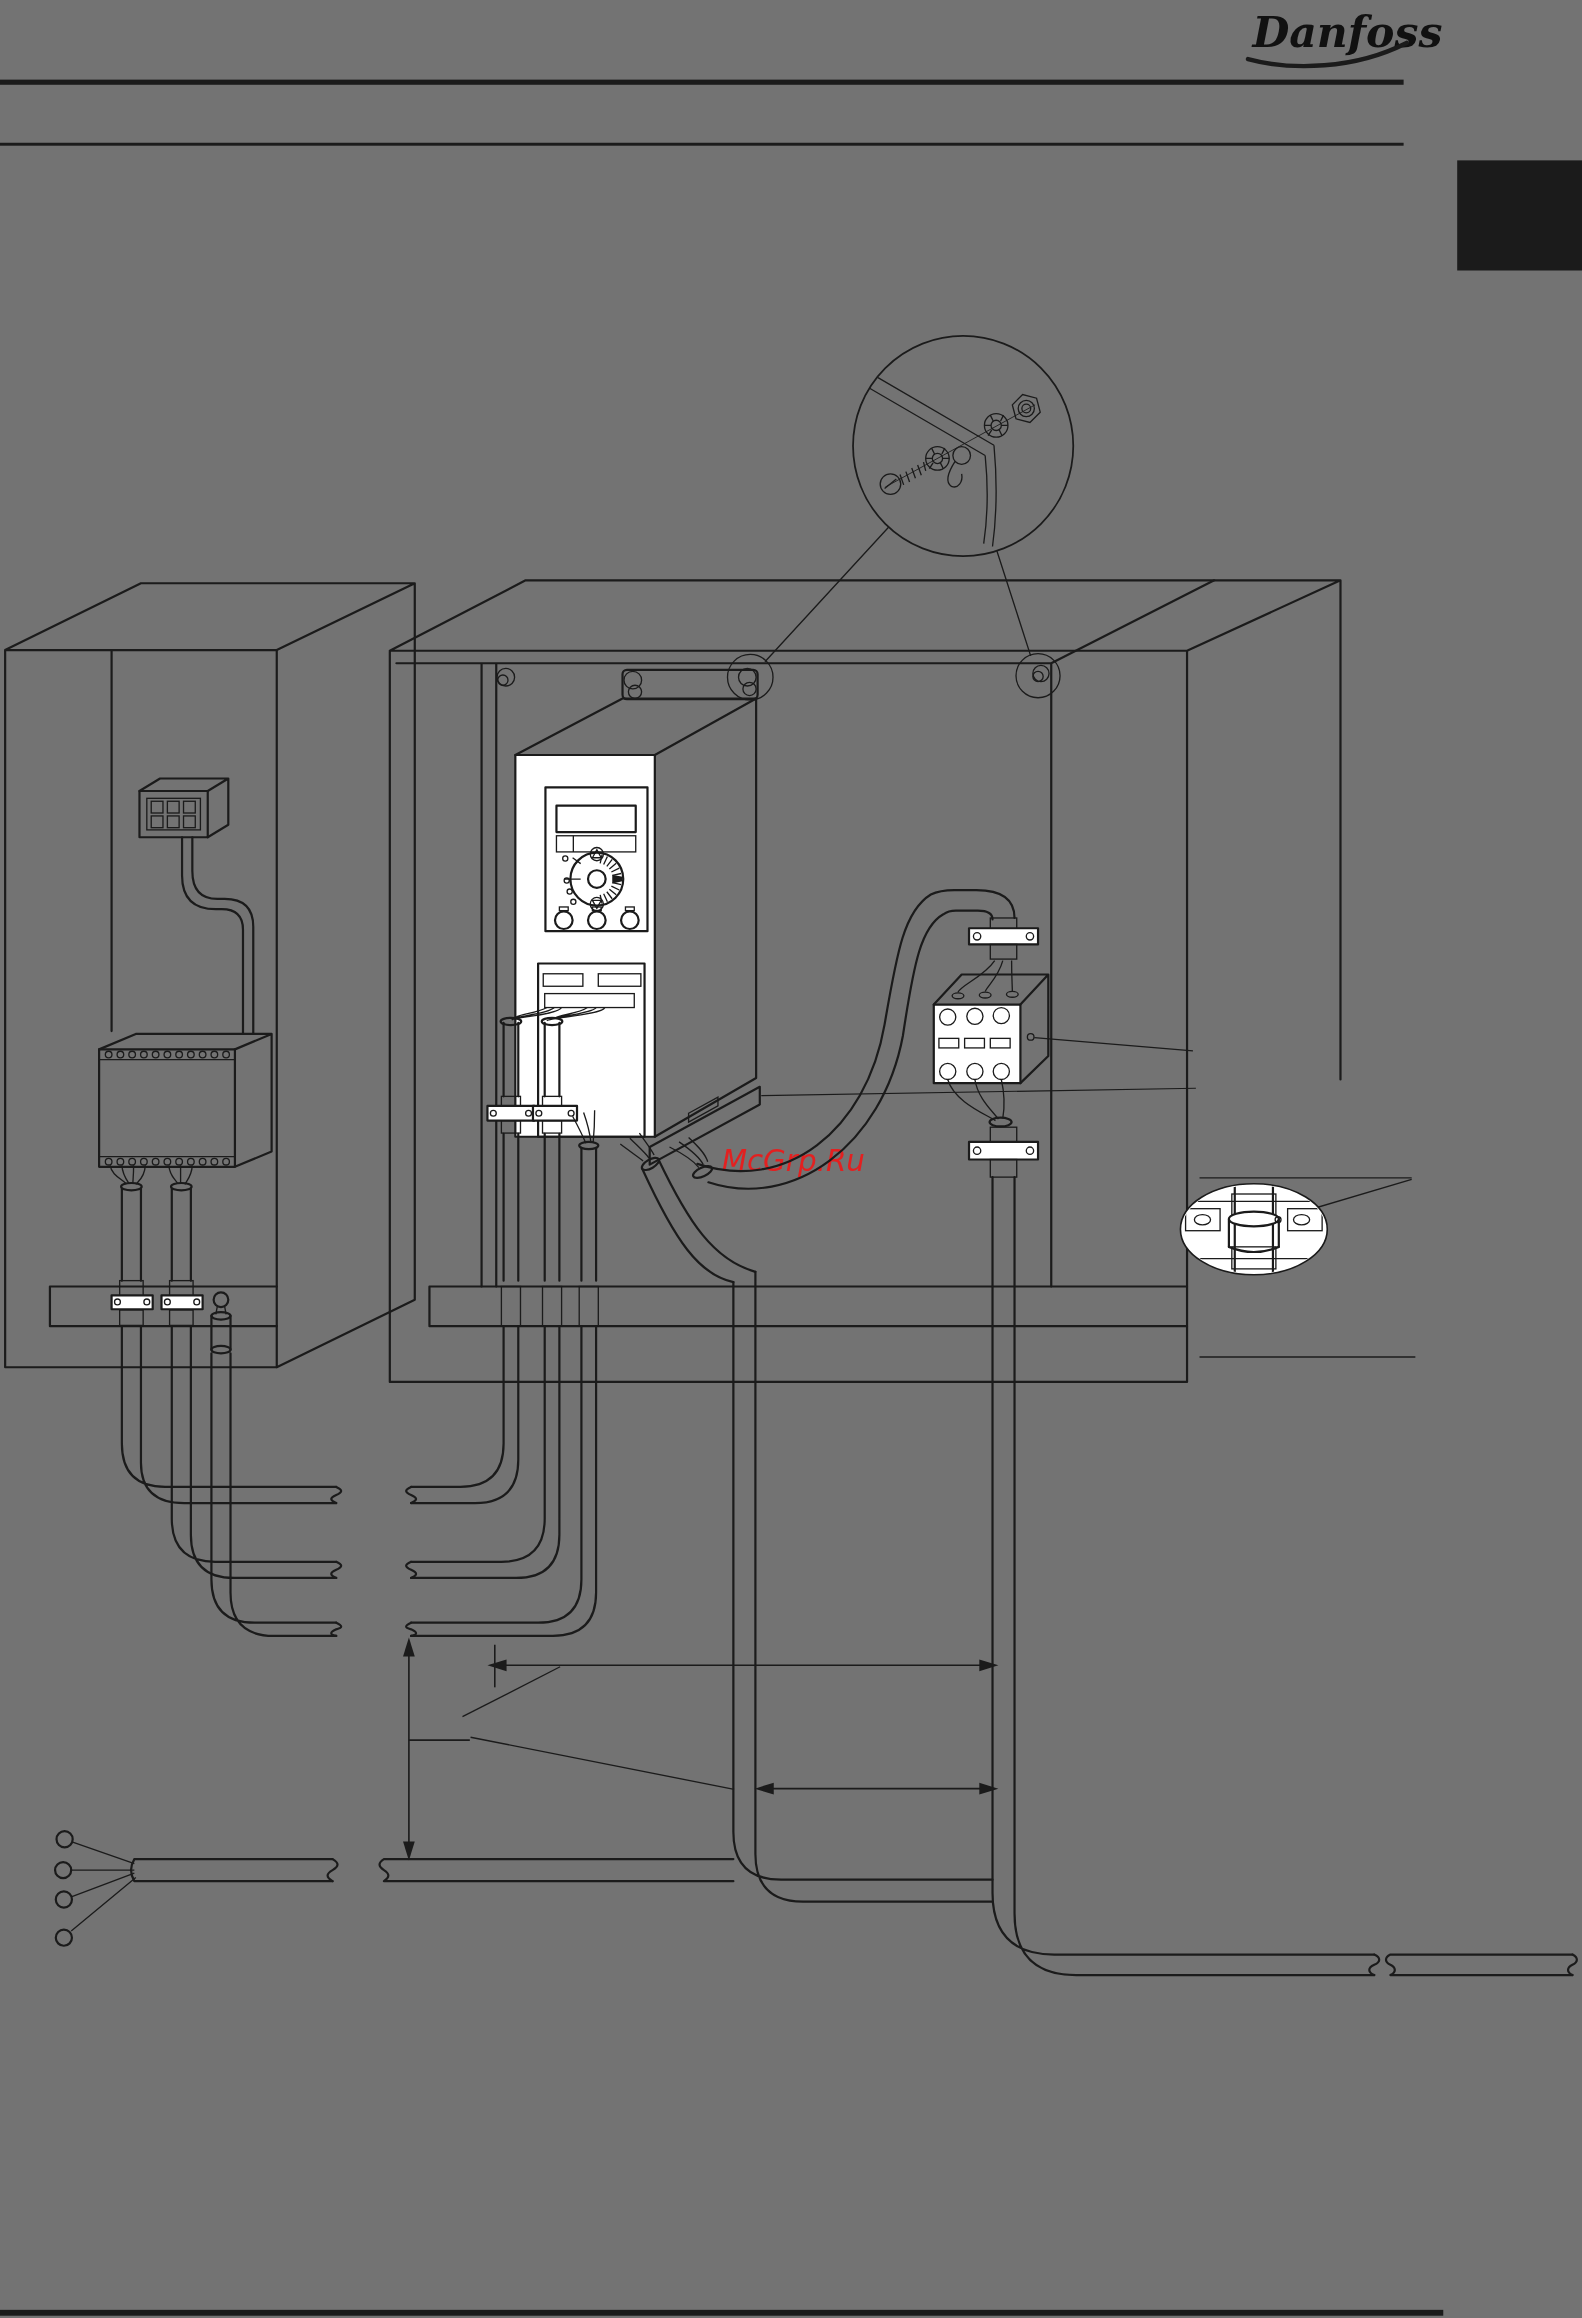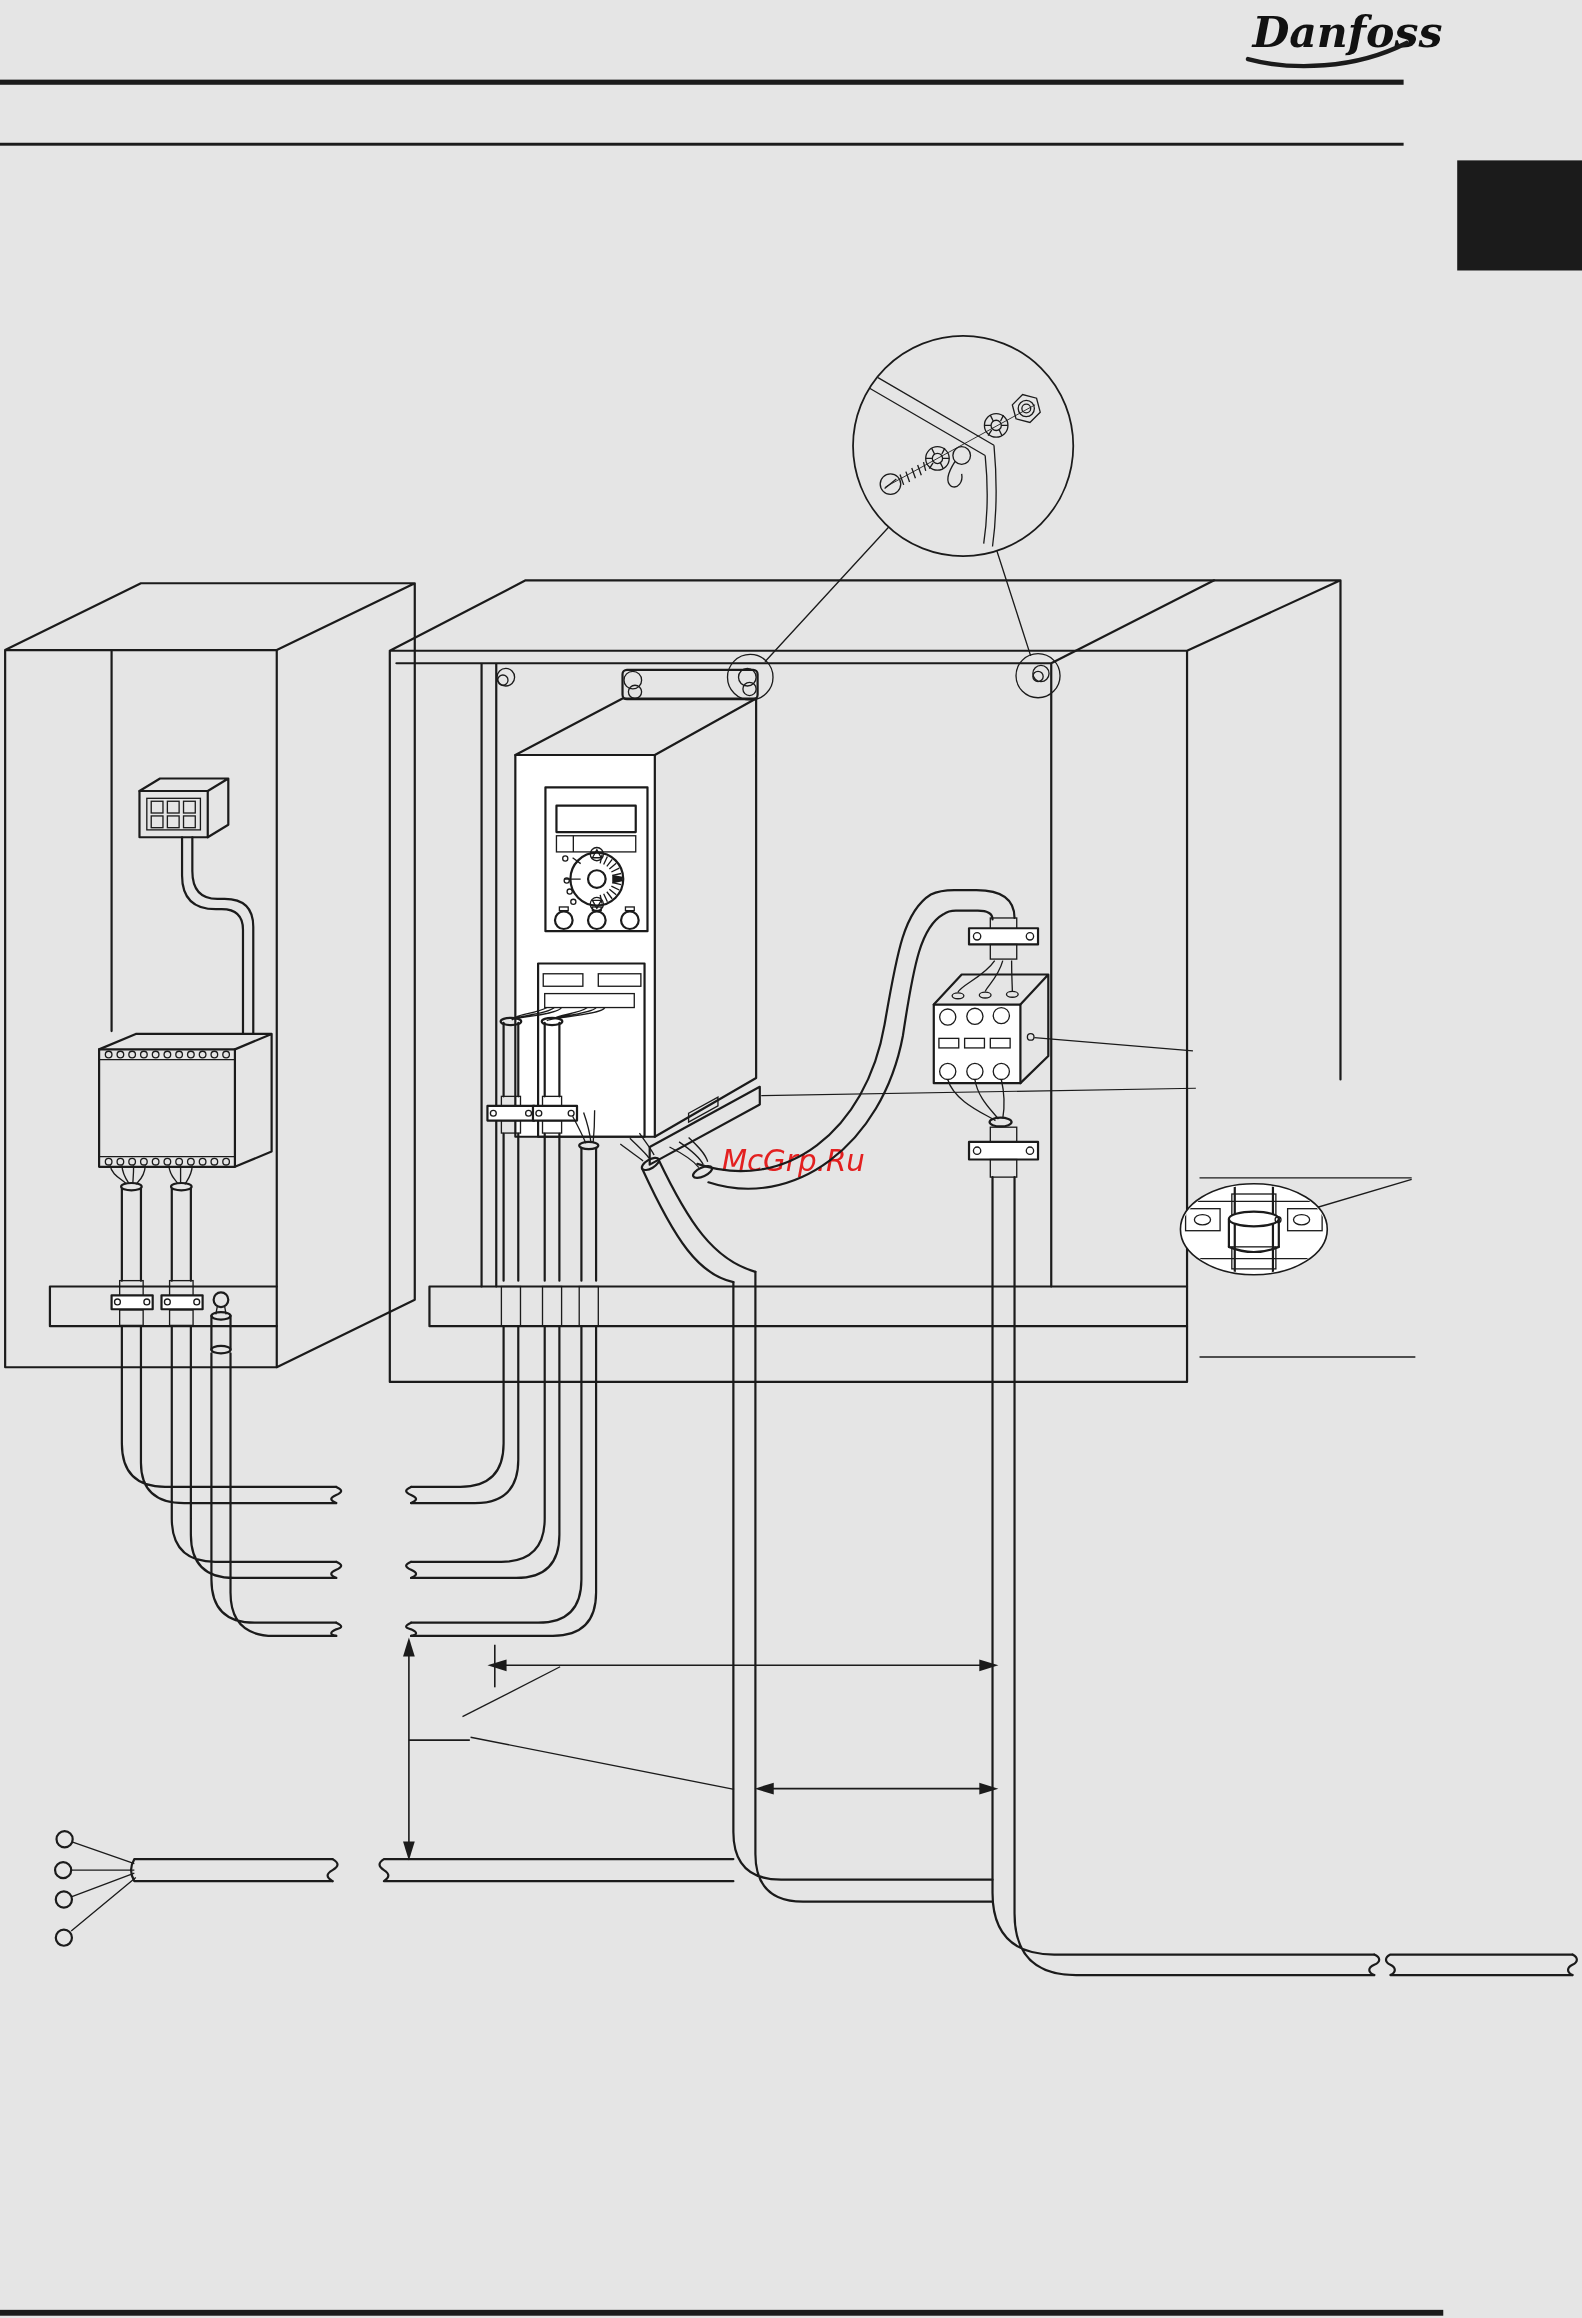--- a/index.html
+++ b/index.html
@@ -1,16 +1,16 @@
 <!DOCTYPE html>
 <html style="font-size:11.7px"><head>
 <meta charset="utf-8">
 <style>
   html,body{margin:0;padding:0;background:#888;}
-  .page{position:relative;width:1582px;height:2319px;background:#e5e5e5;overflow:hidden;
+  .page{position:relative;width:1582px;height:2319px;background:#737373;overflow:hidden;
         font-family:"DejaVu Sans", sans-serif;}
   svg{position:absolute;left:0;top:0;}
   .ln{fill:none;stroke:#1b1b1b;stroke-width:3;stroke-linecap:round;stroke-linejoin:round;}
   .tn{fill:none;stroke:#1b1b1b;stroke-width:1.8;}
   .fb{fill:#1b1b1b;stroke:none;}
   .wf{fill:#ffffff;}
   .logo-text{font-family:"DejaVu Serif", serif;font-style:italic;font-weight:bold;font-size:58px;fill:#111;}
   .wm-text{font-family:"DejaVu Sans", sans-serif;font-style:italic;font-size:40px;}
 </style>
 </head>

